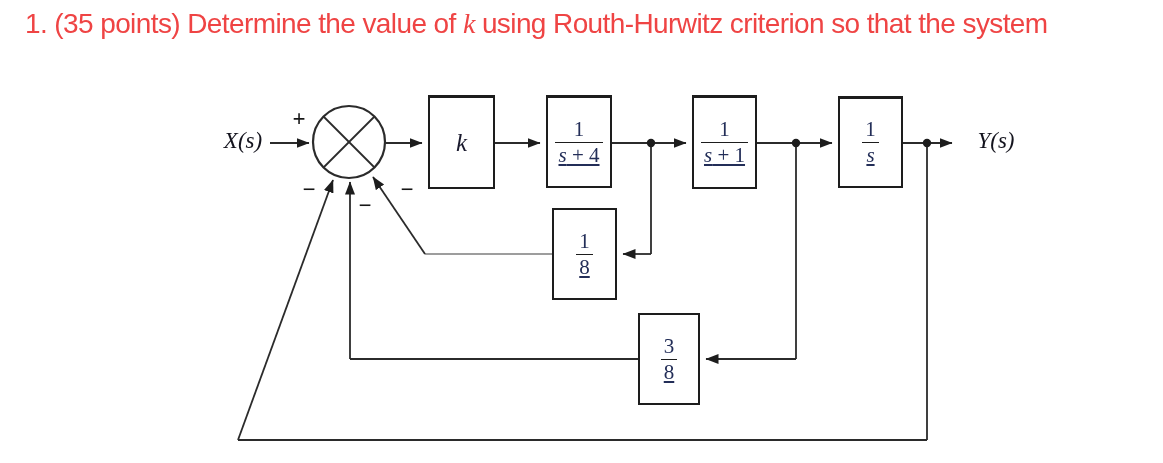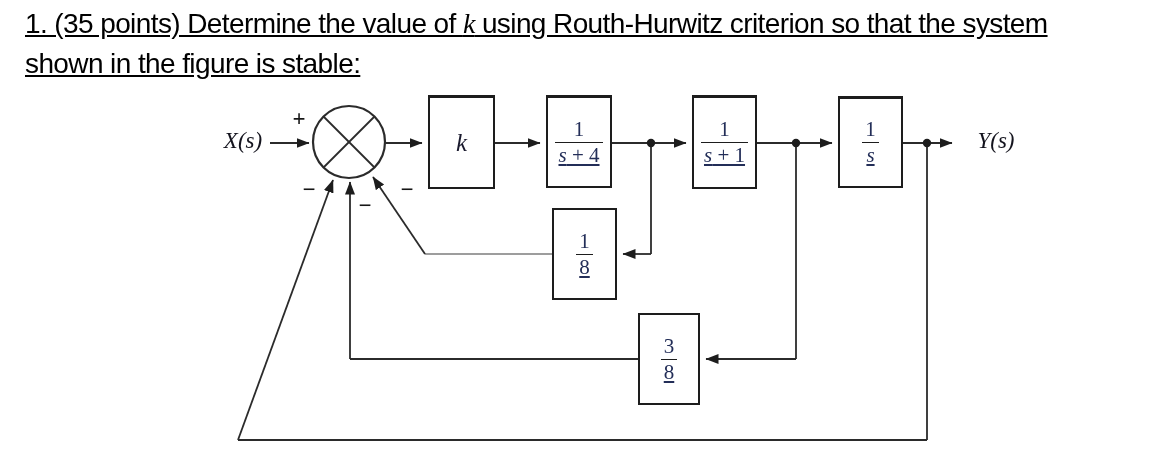--- a/index.html
+++ b/index.html
@@ -2,21 +2,21 @@
 <html><head>
 <meta charset="utf-8">
 <style>
   html,body{margin:0;padding:0;background:#ffffff;}
   .page{
     position:relative;width:1163px;height:463px;background:#ffffff;
     font-family:"Liberation Sans",sans-serif;overflow:hidden;
   }
   .title{
     position:absolute;left:25px;top:4px;width:1125px;
-    font-size:28px;line-height:40px;letter-spacing:-0.6px;color:#000000;text-decoration:underline;
+    font-size:28px;line-height:40px;letter-spacing:-0.6px;color:#ef4444;
   }
   .title .kvar{font-style:italic;font-family:"Liberation Serif",serif;}
   .diagram{position:absolute;left:8px;top:0;width:1163px;height:376px;}
   svg.canvas{position:absolute;left:0;top:0;}
   .wire{stroke:#2b2b2b;stroke-width:1.8;fill:none;}
   .wire.gray{stroke:#7d7d7d;stroke-width:1.6;}
   .sumcircle{fill:#ffffff;stroke:#2b2b2b;stroke-width:2.2;}
   .cross{stroke:#2b2b2b;stroke-width:1.8;}
   .dot{fill:#1d1d1d;}
   .block{
@@ -47,21 +47,20 @@
     font-size:23px;line-height:26px;color:#161616;
   }
 </style>
 </head>
 <body>
 
 <div class="page">
 
   <div class="title">
     <div><span>1. (35 points) Determine the value of </span><span class="kvar">k</span><span> using Routh-Hurwitz criterion so that the system</span></div>
-    <div>shown in the figure is stable:</div>
   </div>
 
   <div class="diagram">
 
     <svg class="canvas" width="1163" height="463" viewBox="0 0 1163 463">
       <defs>
         <marker id="arr" orient="auto" markerUnits="userSpaceOnUse" markerWidth="14" markerHeight="11" refX="12.5" refY="5">
           <polygon points="0,0 13,5 0,10" fill="#1d1d1d"></polygon>
         </marker>
       </defs>

